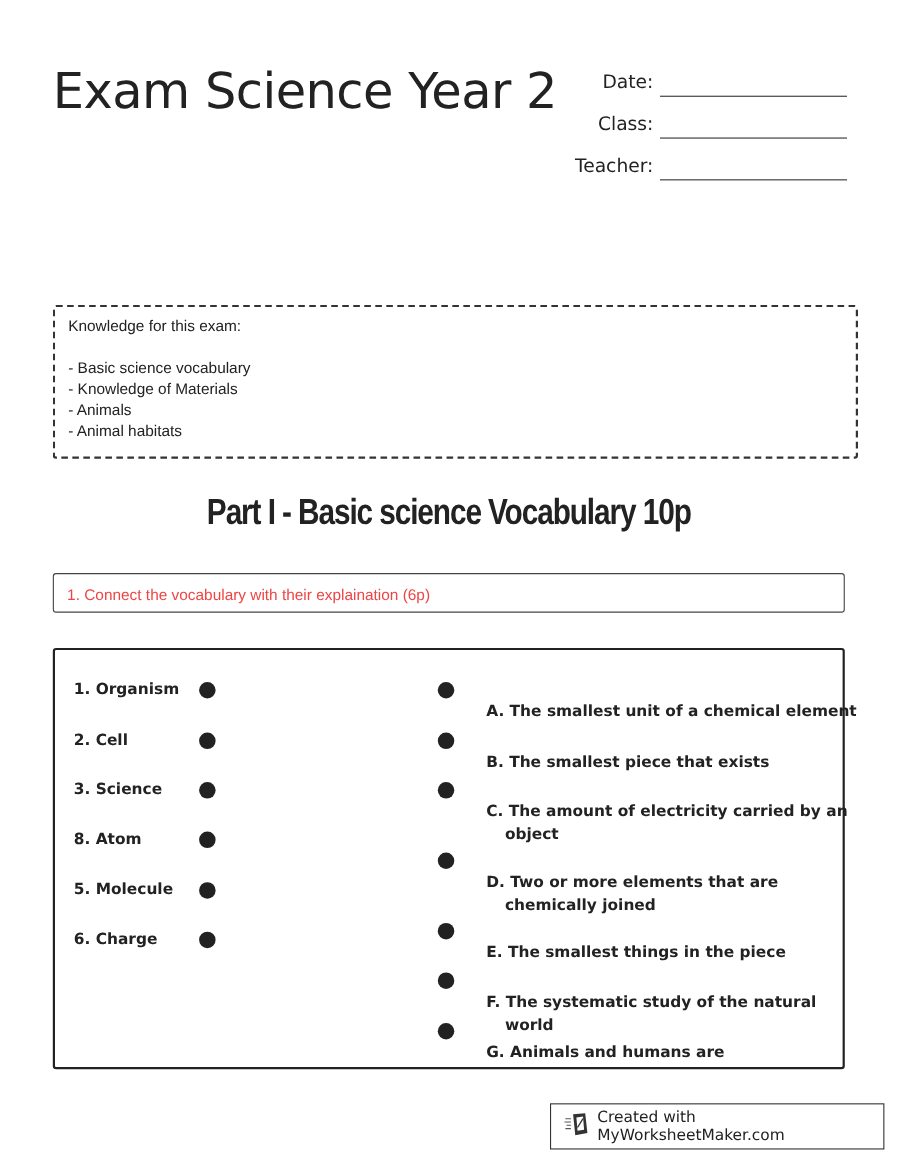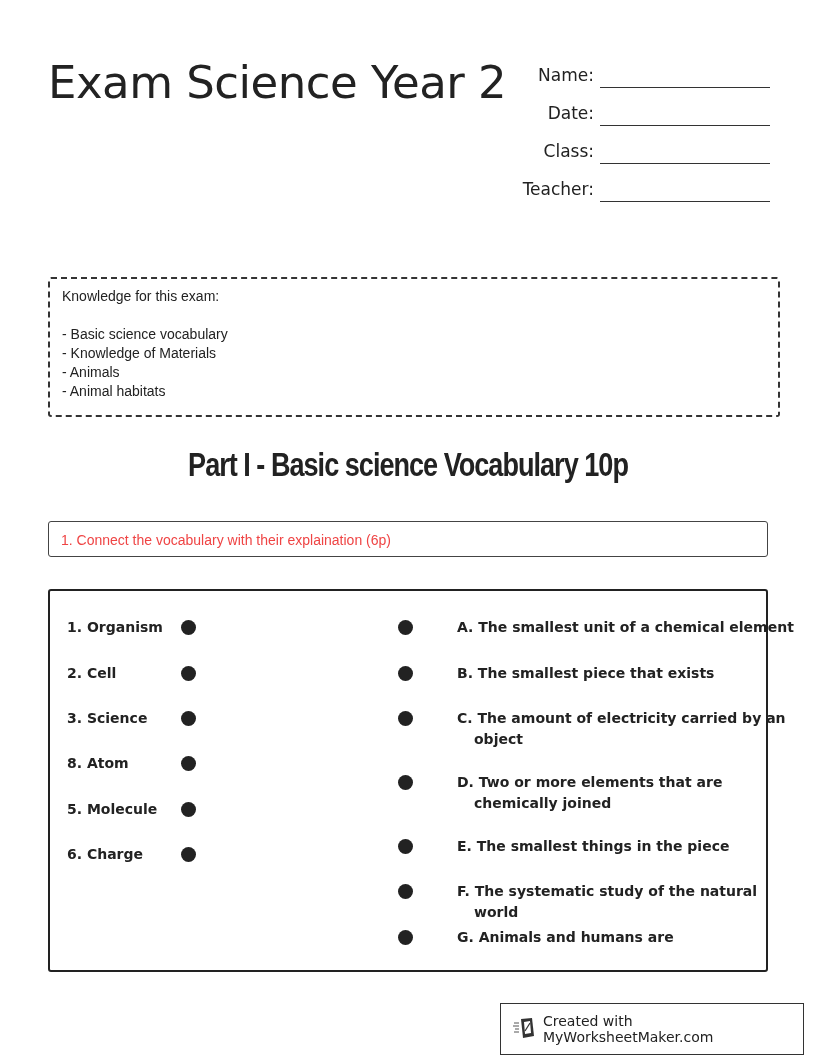--- a/index.html
+++ b/index.html
@@ -9,34 +9,30 @@
     .field { display: flex; align-items: flex-end; height: 38px; }
     .field-label { width: 94px; text-align: right; font-family: "DejaVu Sans", sans-serif; font-size: 17px; color: #222; padding-right: 6px; line-height: 26px; }
     .field-line { flex: 1; border-bottom: 1.3px solid #333; height: 26px; margin-bottom: 0; }
     .knowledge { position: absolute; left: 48px; top: 277px; width: 704px; height: 120px; border: 2px dashed #333; border-radius: 3px; padding: 8px 12px; font-size: 14px; line-height: 19px; color: #222; }
     .knowledge .k-title { margin-bottom: 19px; }
     .part-title { position: absolute; left: 0; width: 816px; top: 446px; text-align: center; font-family: "Liberation Sans", sans-serif; font-weight: bold; font-size: 33px; color: #222; letter-spacing: -1.2px; transform: scaleX(0.82); }
     .question { position: absolute; left: 48px; top: 521px; width: 706px; height: 36px; border: 1.3px solid #444; border-radius: 3px; padding-left: 12px; font-size: 14px; line-height: 36px; color: #ef4444; box-sizing: border-box; width: 720px; }
     .match-box { position: absolute; left: 48px; top: 589px; width: 720px; height: 383px; border: 2px solid #222; border-radius: 3px; box-sizing: border-box; font-weight: bold; }
     .left-item { position: absolute; left: 17px; font-family: "DejaVu Sans", sans-serif; font-size: 14px; color: #222; line-height: 20px; }
     .dot { position: absolute; width: 15px; height: 15px; border-radius: 50%; background: #222; }
-    .right-item { position: absolute; left: 407px; width: 320px; font-family: "DejaVu Sans", sans-serif; font-size: 14px; color: #222; line-height: 21px; padding-left: 17px; text-indent: -17px; }
-    .footer { position: absolute; left: 500px; top: 1003px; width: 304px; height: 52px; border: 1.3px solid #333; box-sizing: border-box; display: flex; align-items: center; padding-left: 12px; font-family: "DejaVu Sans", sans-serif; font-size: 14px; color: #222; }
+    .right-item { position: absolute; left: 392px; width: 320px; font-family: "DejaVu Sans", sans-serif; font-size: 14px; color: #222; line-height: 21px; padding-left: 17px; text-indent: -17px; margin-top: 20px; }
+    .footer { position: absolute; left: 500px; top: 1003px; width: 304px; height: 42px; border: 1.3px solid #333; box-sizing: border-box; display: flex; align-items: center; padding-left: 12px; font-family: "DejaVu Sans", sans-serif; font-size: 14px; color: #222; }
     .footer svg { margin-right: 6px; }
   </style>
 </head>
 <body>
 
 <h1 class="title">Exam Science Year 2</h1>
 
 <div class="fields">
-  <div class="field">
-    <span class="field-label">Name:</span>
-    <span class="field-line"></span>
-  </div>
   <div class="field">
     <span class="field-label">Date:</span>
     <span class="field-line"></span>
   </div>
   <div class="field">
     <span class="field-label">Class:</span>
     <span class="field-line"></span>
   </div>
   <div class="field">
     <span class="field-label">Teacher:</span>

